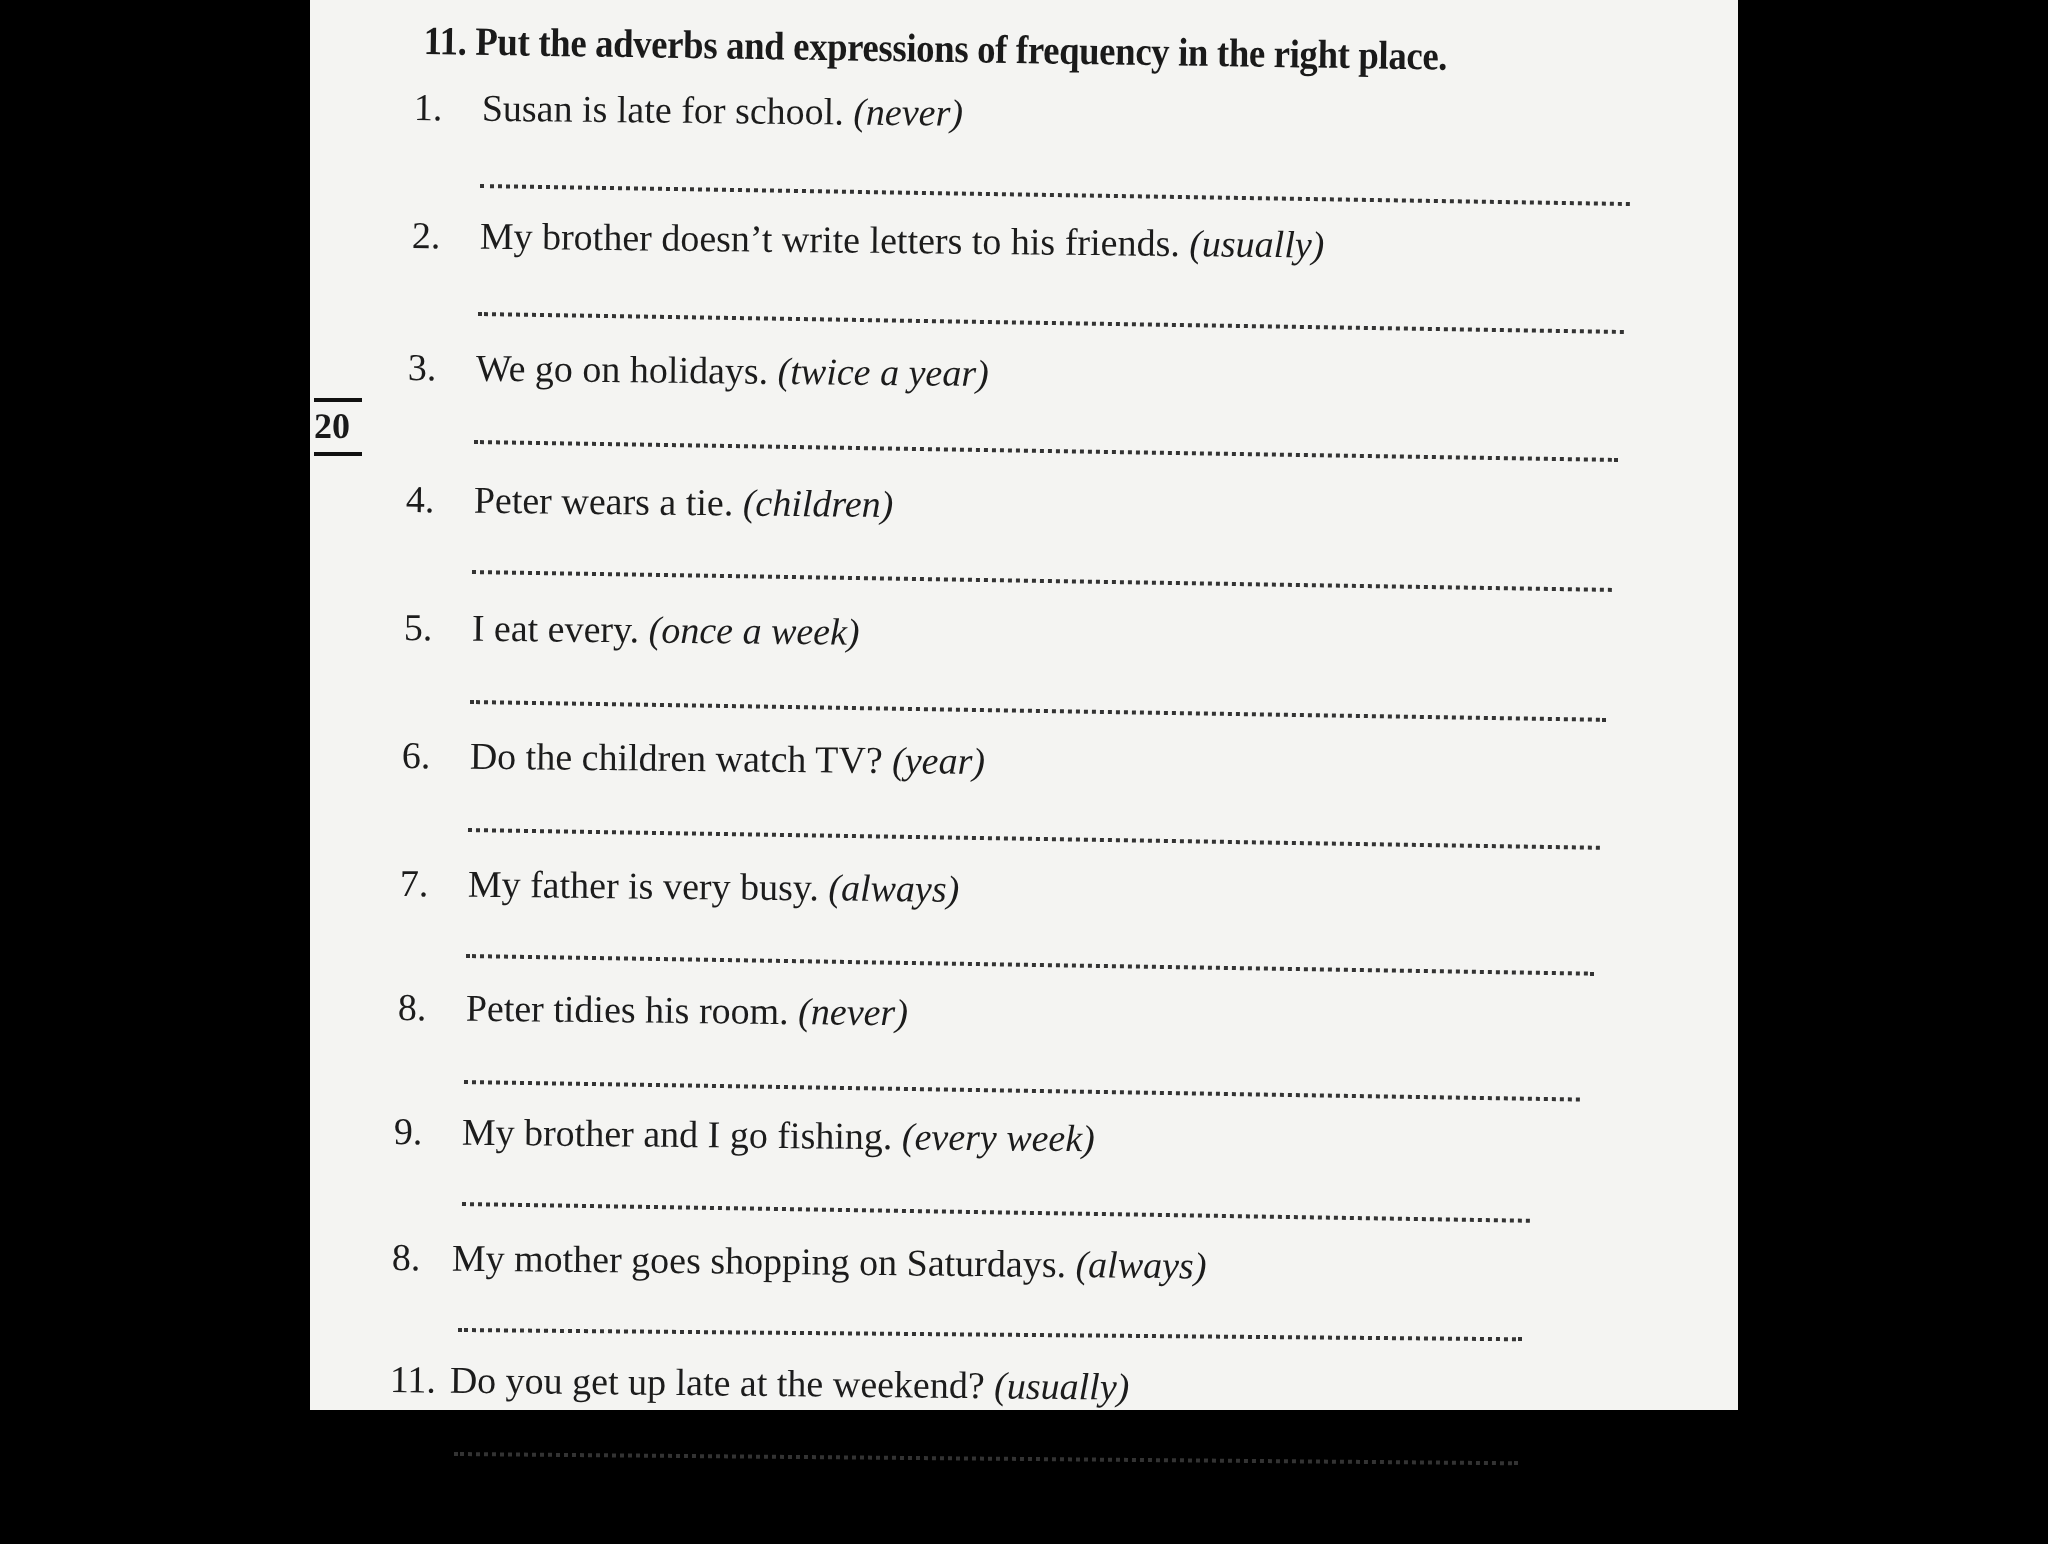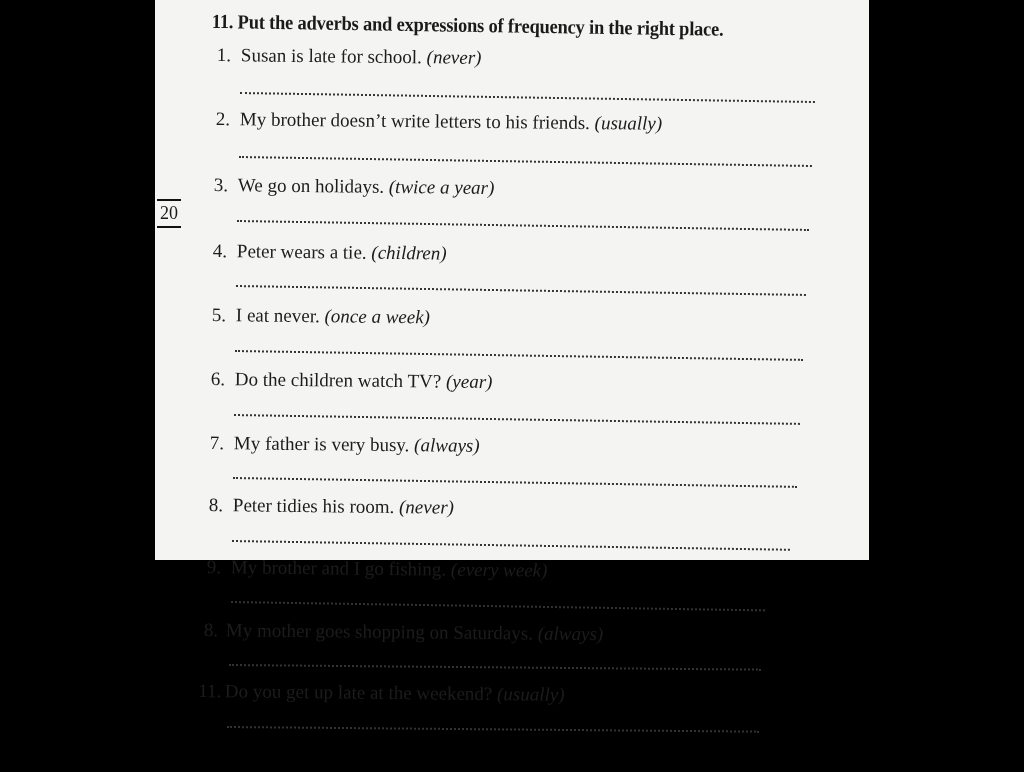--- a/index.html
+++ b/index.html
@@ -1,23 +1,23 @@
 <!DOCTYPE html>
 <html><head>
   <meta charset="utf-8">
   <style>
     html, body { margin:0; padding:0; }
     body { width:1024px; height:772px; background:#000; position:relative; overflow:hidden; font-family:"Liberation Sans Narrow","Liberation Sans",sans-serif; }
-    .page { position:absolute; left:155px; top:0; width:714px; height:560px; background:#f4f4f2;text-align:center; }
+    .page { position:absolute; left:155px; top:0; width:714px; height:705px; background:#f4f4f2; }
     .title { position:absolute; left:57px; top:10px; font-family:"Liberation Serif",serif; font-weight:bold; font-size:20px; color:#1a1a1a; transform:scaleX(0.92) rotate(0.8deg); transform-origin:left top; white-space:nowrap; letter-spacing:-0.2px; }
     .item { position:absolute; white-space:nowrap; font-family:"Liberation Serif",serif; font-size:19px; color:#1c1c1c; transform-origin:left top; }
     .num { display:inline-block; width:34px; }
     .hint { font-style:italic; }
     .line { position:absolute; height:0; border-bottom:2px dotted #333; transform-origin:left center; }
-    .score { position:absolute; left:2px; top:197px; width:24px; font-family:"Liberation Serif",serif; font-size:18px; font-weight:normal; color:#1a1a1a; }
+    .score { position:absolute; left:2px; top:197px; width:24px; font-family:"Liberation Serif",serif; font-size:18px; font-weight:bold; color:#1a1a1a; }
     .score .bar { height:2px; background:#111; margin:2px 0; }
   </style>
 </head>
 <body>
 
 <div class="page">
   <div class="title">11. Put the adverbs and expressions of frequency in the right place.</div>
 
   <div class="score">
     <div class="bar"></div>
@@ -30,21 +30,21 @@
 
   <div class="item" style="left:51px;top:108px;transform:rotate(0.6deg)"><span class="num">2.</span><span>My brother doesn’t write letters to his friends.</span> <span class="hint">(usually)</span></div>
   <div class="line" style="left:84px;top:156px;width:573px;transform:rotate(0.9deg)"></div>
 
   <div class="item" style="left:49px;top:174px;transform:rotate(0.6deg)"><span class="num">3.</span><span>We go on holidays.</span> <span class="hint">(twice a year)</span></div>
   <div class="line" style="left:82px;top:220px;width:572px;transform:rotate(0.9deg)"></div>
 
   <div class="item" style="left:48px;top:240px;transform:rotate(0.6deg)"><span class="num">4.</span><span>Peter wears a tie.</span> <span class="hint">(children)</span></div>
   <div class="line" style="left:81px;top:285px;width:570px;transform:rotate(0.9deg)"></div>
 
-  <div class="item" style="left:47px;top:304px;transform:rotate(0.6deg)"><span class="num">5.</span><span>I eat never.</span> <span class="hint">(once a week)</span></div>
+  <div class="item" style="left:47px;top:304px;transform:rotate(0.6deg)"><span class="num">5.</span><span>I eat every.</span> <span class="hint">(once a week)</span></div>
   <div class="line" style="left:80px;top:350px;width:568px;transform:rotate(0.9deg)"></div>
 
   <div class="item" style="left:46px;top:368px;transform:rotate(0.6deg)"><span class="num">6.</span><span>Do the children watch TV?</span> <span class="hint">(year)</span></div>
   <div class="line" style="left:79px;top:414px;width:566px;transform:rotate(0.9deg)"></div>
 
   <div class="item" style="left:45px;top:432px;transform:rotate(0.6deg)"><span class="num">7.</span><span>My father is very busy.</span> <span class="hint">(always)</span></div>
   <div class="line" style="left:78px;top:477px;width:564px;transform:rotate(0.9deg)"></div>
 
   <div class="item" style="left:44px;top:494px;transform:rotate(0.6deg)"><span class="num">8.</span><span>Peter tidies his room.</span> <span class="hint">(never)</span></div>
   <div class="line" style="left:77px;top:540px;width:558px;transform:rotate(0.9deg)"></div>

